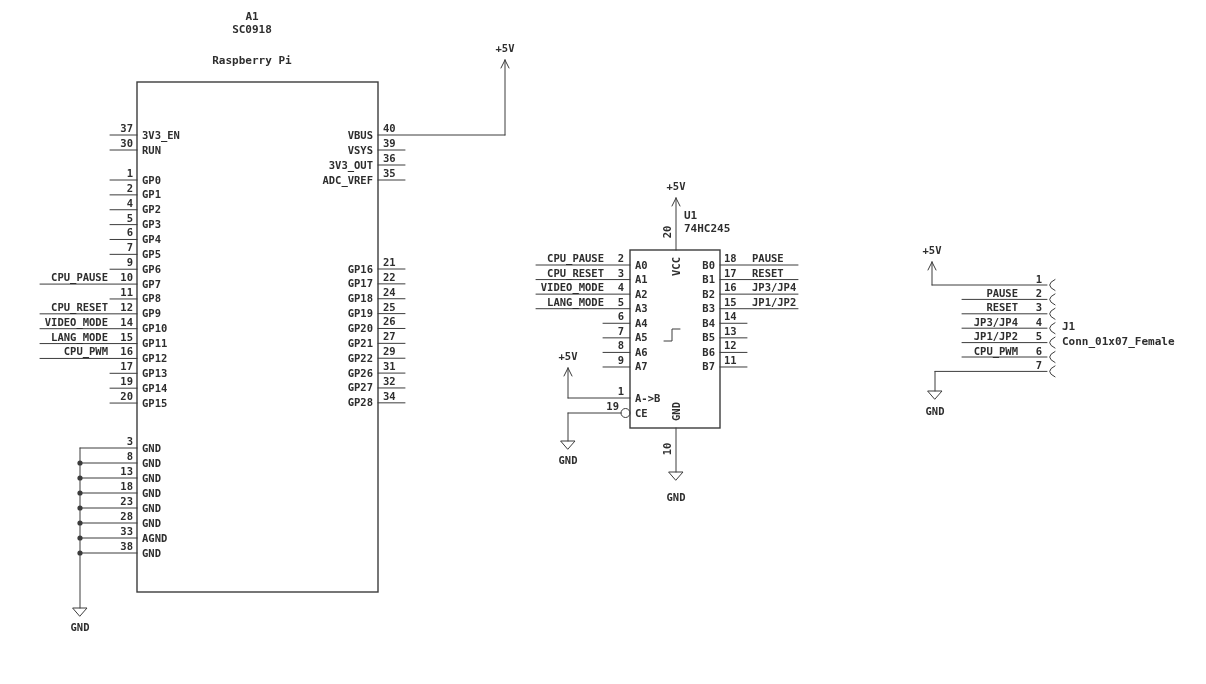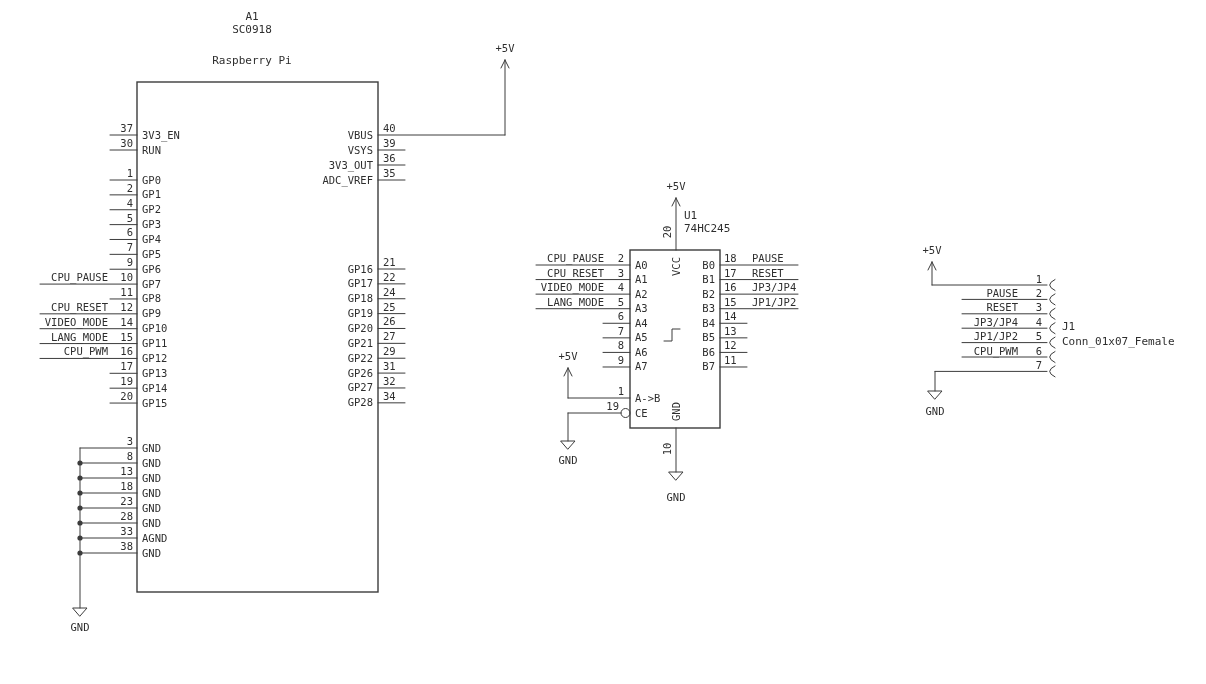--- a/index.html
+++ b/index.html
@@ -1,16 +1,16 @@
 <!DOCTYPE html>
 <html><head>
 <meta charset="utf-8">
 <style>
   html,body{margin:0;padding:0;background:#ffffff;}
-  .page{position:relative;width:1206px;height:684px;background:#ffffff;overflow:hidden;}
+  .page{position:relative;width:1206px;height:684px;background:#ffffff;overflow:hidden;font-weight:bold;}
   svg{display:block;}
   svg line, svg path{stroke:#3c3c3c;stroke-width:1;fill:none;stroke-linecap:round;stroke-linejoin:round;}
   svg rect{stroke:#3c3c3c;stroke-width:1.4;fill:none;}
   svg circle{stroke:#3c3c3c;stroke-width:1;fill:none;}
   svg circle.dot{fill:#3c3c3c;stroke:none;}
   svg text{fill:#2e2e2e;font-family:"DejaVu Sans Mono",monospace;font-size:10.5px;stroke:none;}
   svg text.ref{font-size:11px;}
 </style>
 </head>
 <body>

